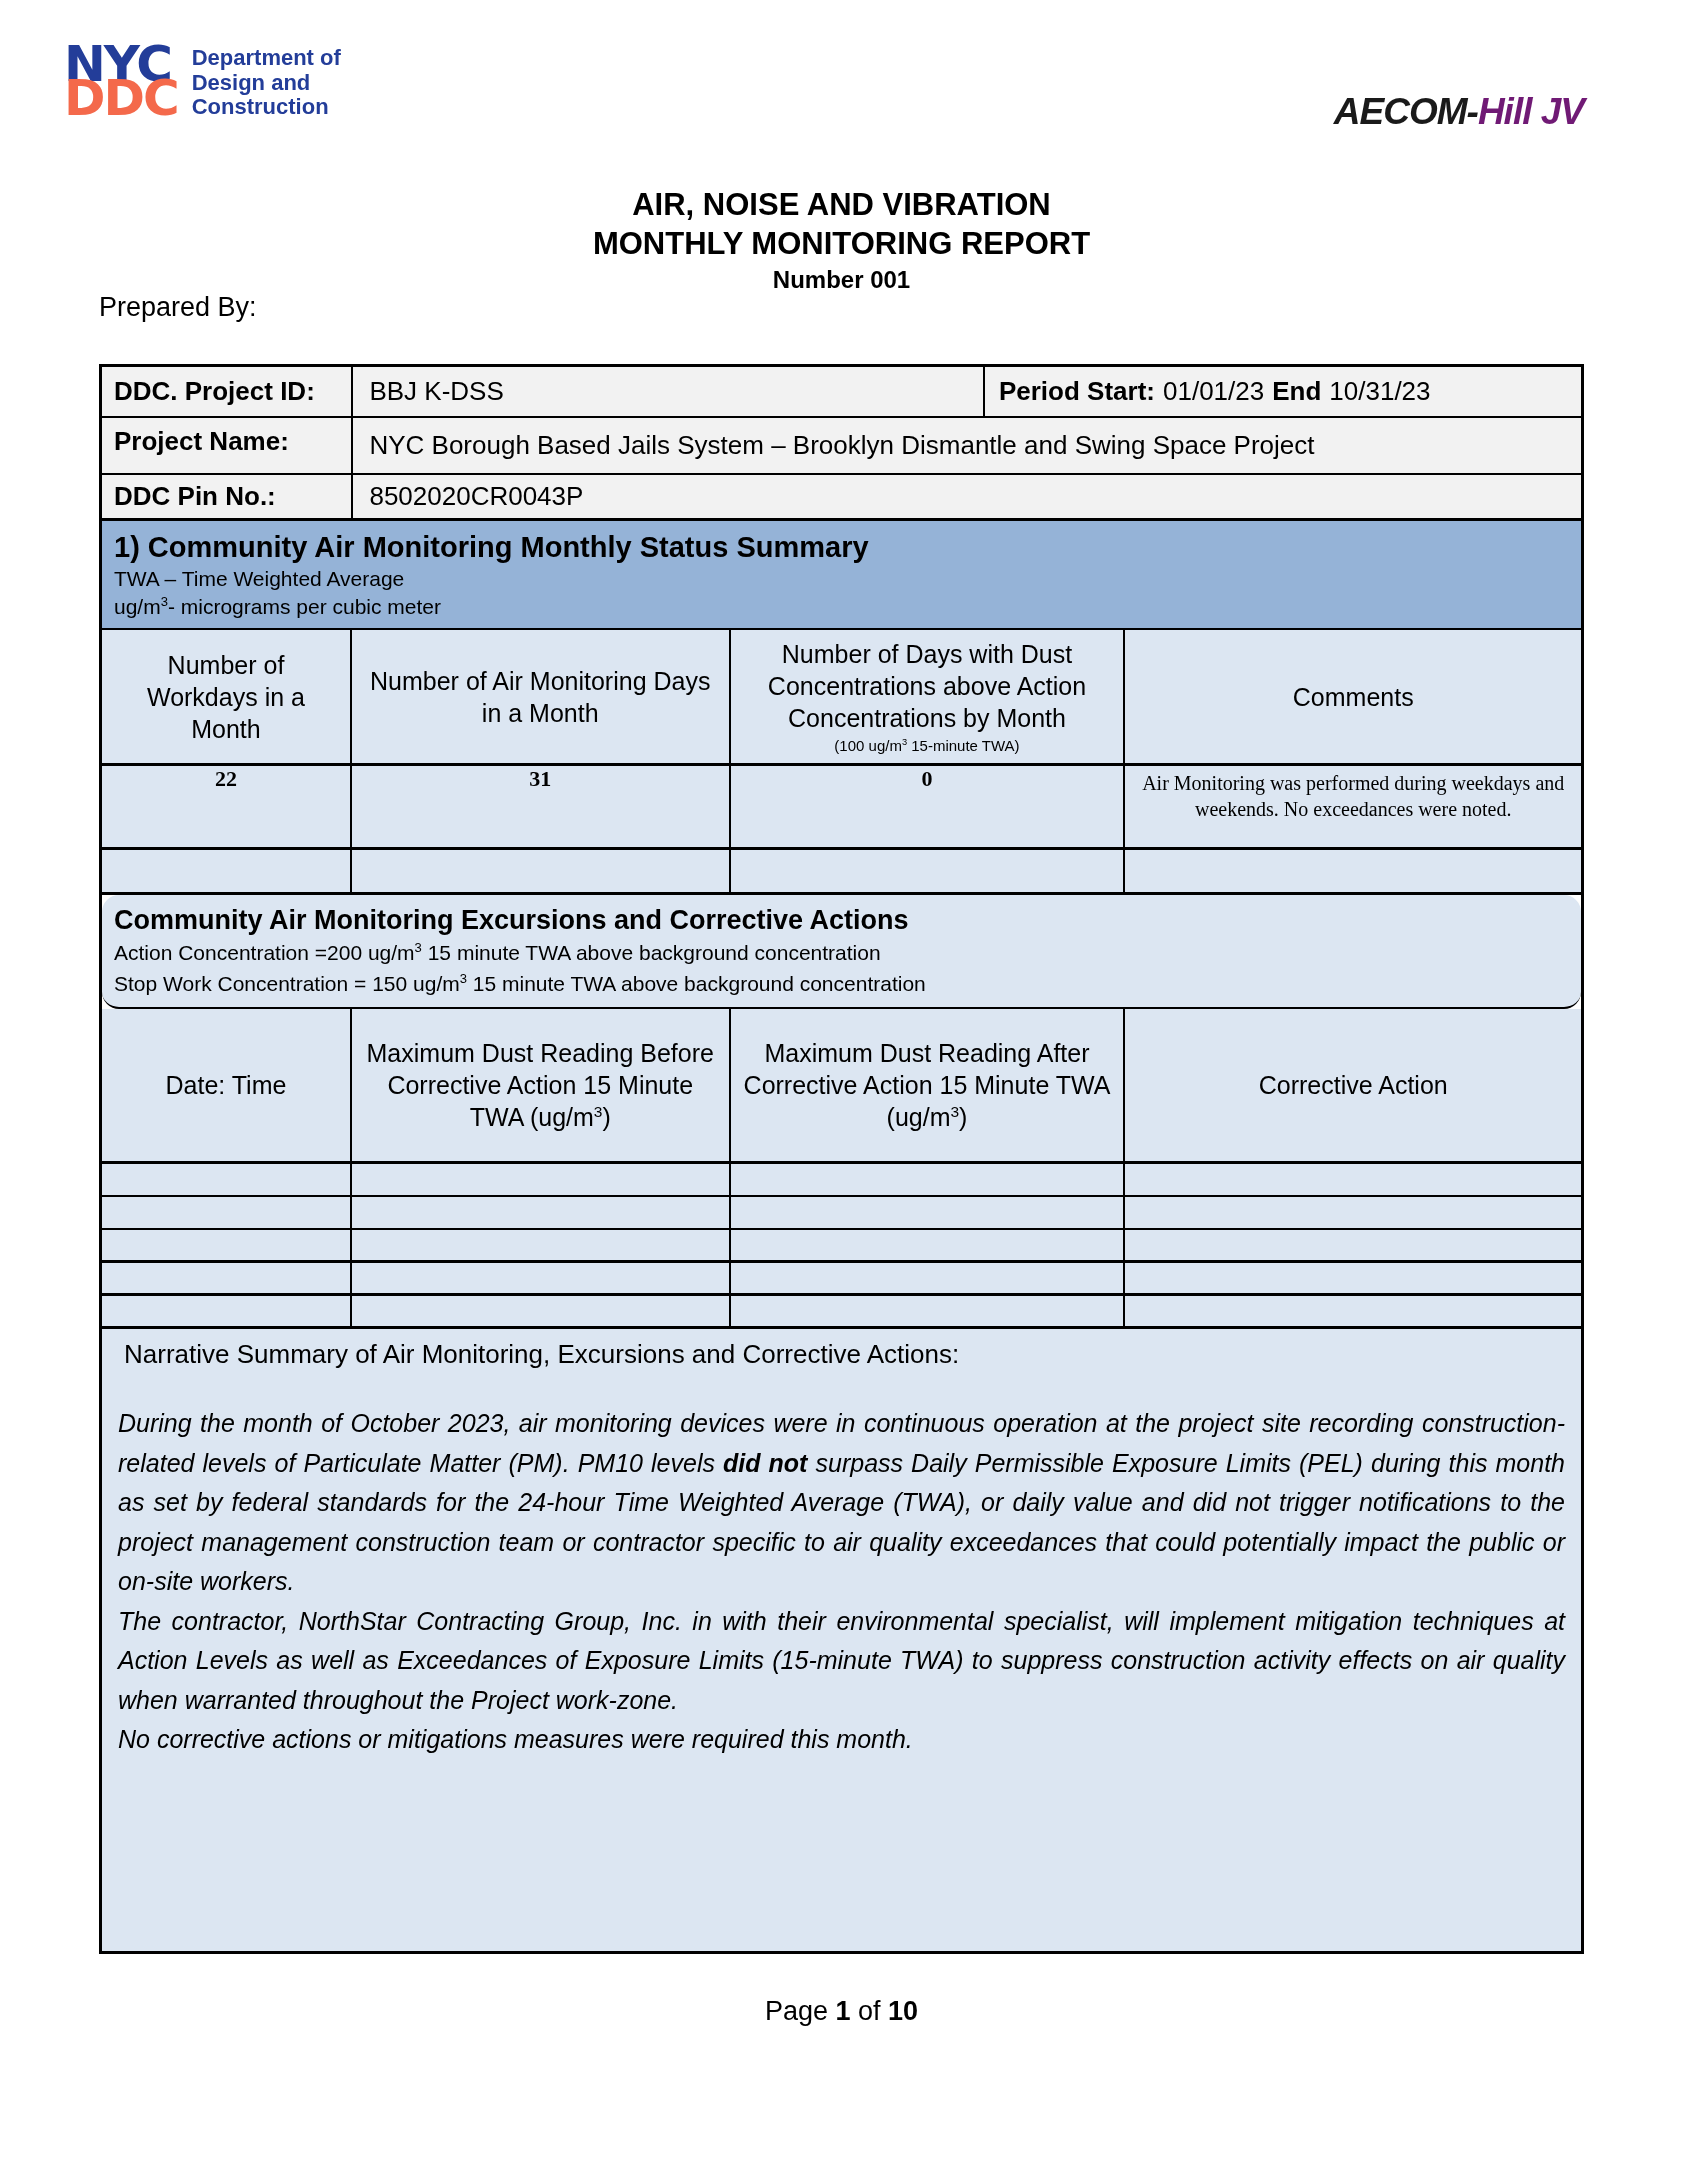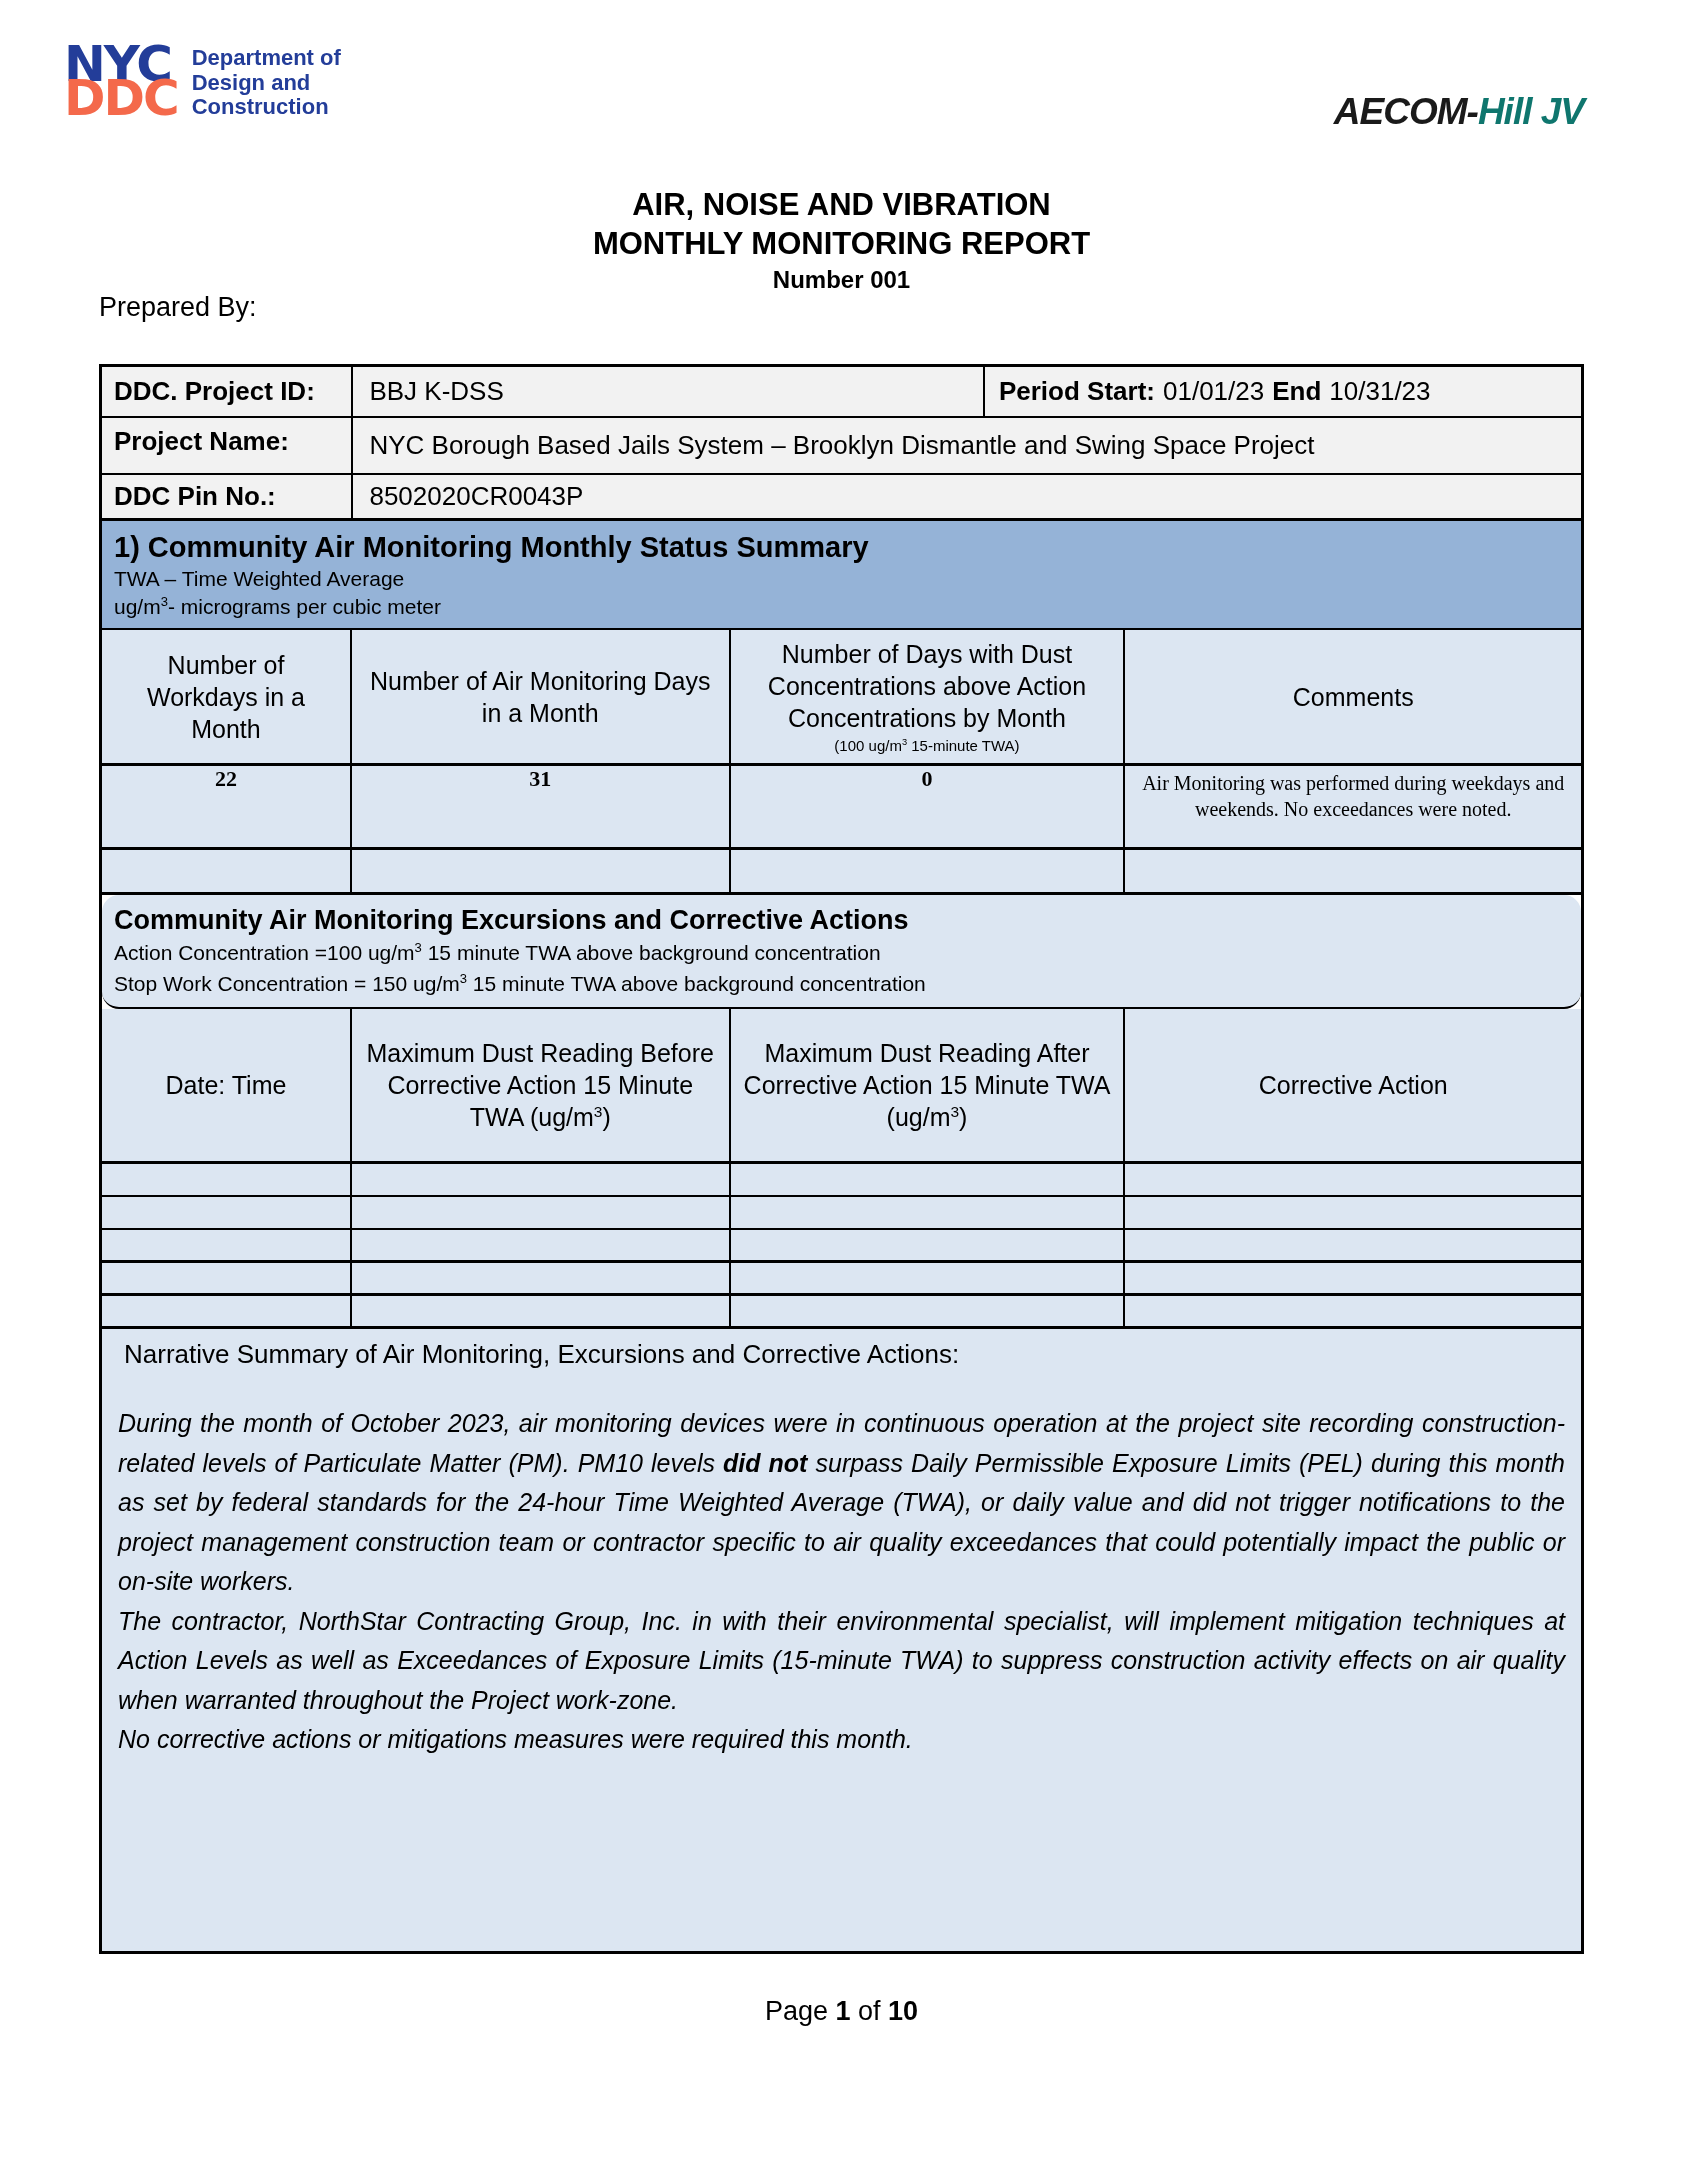--- a/index.html
+++ b/index.html
@@ -12,21 +12,21 @@
   .page-header{position:relative;height:364px;}
   .nyc-logo{position:absolute;left:64px;top:44px;display:flex;align-items:flex-start;gap:14px;}
   .logo-blocks{line-height:.80;font-weight:900;font-size:50px;letter-spacing:-2px;
     font-family:"DejaVu Sans", sans-serif;}
   .logo-nyc{color:#233D99;display:block;}
   .logo-ddc{color:#F4694B;display:block;margin-top:-6px;}
   .dept-name{color:#233D99;font-weight:bold;font-size:22px;line-height:1.12;padding-top:2px;}
   .partner-logo{position:absolute;right:99px;top:91px;
     font-style:italic;font-weight:bold;font-size:37px;letter-spacing:-1px;}
   .partner-black{color:#1a1a1a;}
-  .partner-red{color:#0f766e;}
+  .partner-red{color:#701a75;}
   .title-block{position:absolute;left:0;right:0;top:186px;text-align:center;}
   .title-line{font-weight:bold;font-size:31px;line-height:1.25;}
   .title-number{font-weight:bold;font-size:24px;line-height:1.3;}
   .prepared-by{position:absolute;left:99px;top:292px;font-size:27px;}
   
   .doc-table{margin:0 99px;width:1485px;border:3px solid #000;box-sizing:border-box;}
   .trow{display:grid;box-sizing:border-box;border-bottom:2px solid #000;}
   .trow:last-child{border-bottom:none;}
   .trow > div{box-sizing:border-box;border-right:2px solid #000;overflow:hidden;}
   .trow > div:last-child{border-right:none;}
@@ -153,21 +153,21 @@
   <div class="trow cols-4 lblue r-sumempty thickb">
     <div></div>
     <div></div>
     <div></div>
     <div></div>
   </div>
 
   <div class="trow cols-1 lblue r-excbanner">
     <div class="banner-pad">
       <div class="exc-title">Community Air Monitoring Excursions and Corrective Actions</div>
-      <div class="exc-note"><span>Action Concentration =100 ug/m</span><span class="sup">3</span><span> 15 minute TWA above background concentration</span></div>
+      <div class="exc-note"><span>Action Concentration =200 ug/m</span><span class="sup">3</span><span> 15 minute TWA above background concentration</span></div>
       <div class="exc-note"><span>Stop Work Concentration = 150 ug/m</span><span class="sup">3</span><span> 15 minute TWA above background concentration</span></div>
     </div>
   </div>
 
   <div class="trow cols-4 lblue r-exchead thickb">
     <div class="hcell">Date: Time</div>
     <div class="hcell">
         <span><span>Maximum Dust Reading Before Corrective Action 15 Minute TWA (ug/m</span><span class="sup">3</span><span>)</span></span>
       </div>
     <div class="hcell">

